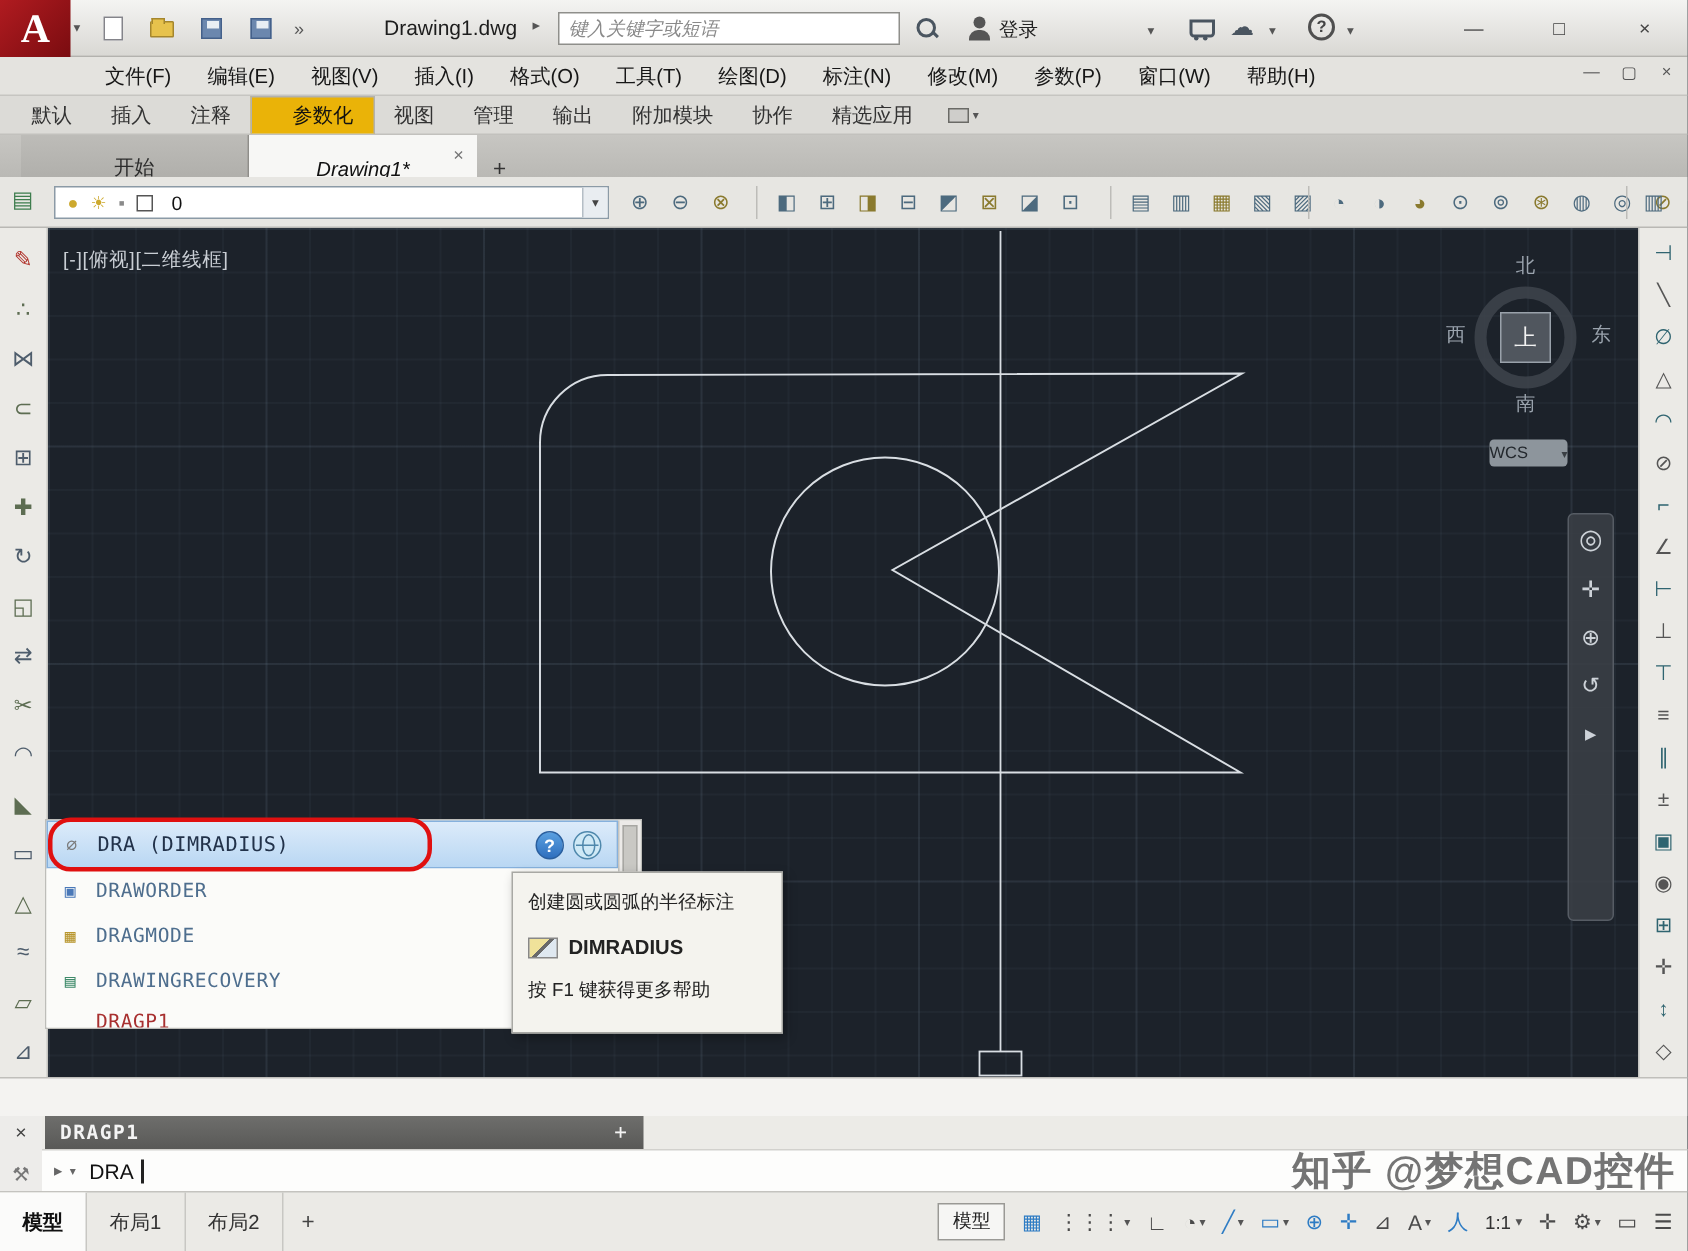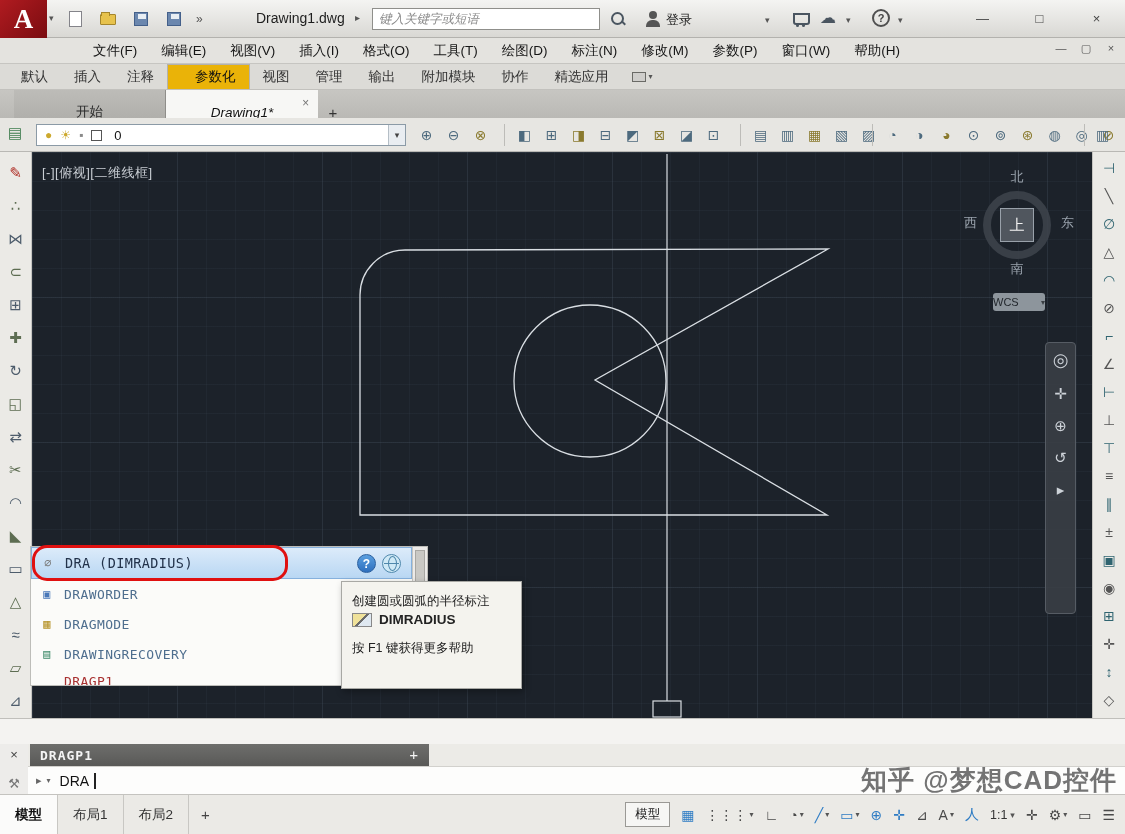--- a/index.html
+++ b/index.html
@@ -41,21 +41,21 @@
   .cloud { position:absolute; left:820px; top:8px; font-size:16px; color:#4a5560; }
   .c2 { position:absolute; left:846px; top:15px; }
   .help-circle { position:absolute; left:872px; top:9px; width:18px; height:18px; border:2px solid #4f4f4f; border-radius:50%;
     display:flex; align-items:center; justify-content:center; font-size:11px; font-weight:bold; color:#444; }
   .c3 { position:absolute; left:898px; top:15px; }
   .win-btns { position:absolute; right:0; top:0; height:38px; display:flex; }
   .win-btn { width:57px; height:36px; display:flex; align-items:center; justify-content:center; font-size:13px; color:#444; }
 
   
   .menubar { position:absolute; top:38px; left:0; right:0; height:26px; background:#e4e3df;
-    border-bottom:1px solid #c6c5c1; display:flex; align-items:center; padding-left:81px; }
+    border-bottom:1px solid #c6c5c1; display:flex; align-items:center; padding-left:58px; }
   .mi { padding:4px 12px; font-size:13.5px; color:#161616; }
   .mdi-btns { position:absolute; right:6px; top:4px; display:flex; gap:9px; }
   .mdi-btn { font-size:11px; color:#555; width:16px; text-align:center; }
 
   
   .ribbon { position:absolute; top:64px; left:0; right:0; height:26px; background:#dcdbd7;
     border-bottom:1px solid #c2c1bd; display:flex; align-items:stretch; padding-left:8px; }
   .rtab { padding:4px 13px; font-size:13.5px; color:#333; display:flex; align-items:center; }
   .rtab.active { background:#eab308; border:1px solid #b3b2ae; border-bottom:none; color:#111;padding-left:27px; }
   .ribbon-more { display:flex; align-items:center; gap:3px; padding:0 10px; }
@@ -175,21 +175,21 @@
     border:3px solid #e01010; border-radius:15px; pointer-events:none; z-index:48; }
   .popup-row.clipped { height:16px; overflow:hidden; }
   .popup-row.clipped .row-label { color:#a83030; margin-top:8px; }
   .popup-scroll { width:15px; background:#eceae8; border-left:1px solid #c4c4c0; position:relative; }
   .popup-scroll .thumb { position:absolute; left:2px; right:2px; top:3px; height:72px; background:#c9c8c4; border:1px solid #a8a7a3; }
 
   
   .cmd-tooltip { position:absolute; left:341px; top:581px; width:181px; height:108px; background:#f4f3ee;
     border:1px solid #a8a8a4; box-shadow:2px 3px 7px rgba(0,0,0,0.3); z-index:55; padding:11px 10px; }
   .tt-desc { font-size:12.5px; color:#222; }
-  .tt-cmd { display:flex; align-items:center; gap:7px; margin-top:2px;text-align:center; }
+  .tt-cmd { display:flex; align-items:center; gap:7px; margin-top:14px;text-align:center; }
   .tt-ic { width:20px; height:14px; border:1px solid #888;
     background:linear-gradient(135deg,#f0e29a 0 45%,#6a6a6a 45% 55%,#dfe8f0 55% 100%); }
   .tt-name { font-size:13.5px; font-weight:bold; color:#222; }
   .tt-help { font-size:12.5px; color:#222; margin-top:13px; }
 
   
   .statusbar { position:absolute; top:794px; left:0; right:0; height:40px; background:#ebeae6;
     border-top:1px solid #c4c3bf; display:flex; align-items:stretch; }
   .sb-tab { display:flex; align-items:center; padding:0 15px; font-size:13.5px; color:#333;
     border-right:1px solid #c8c7c3; }

